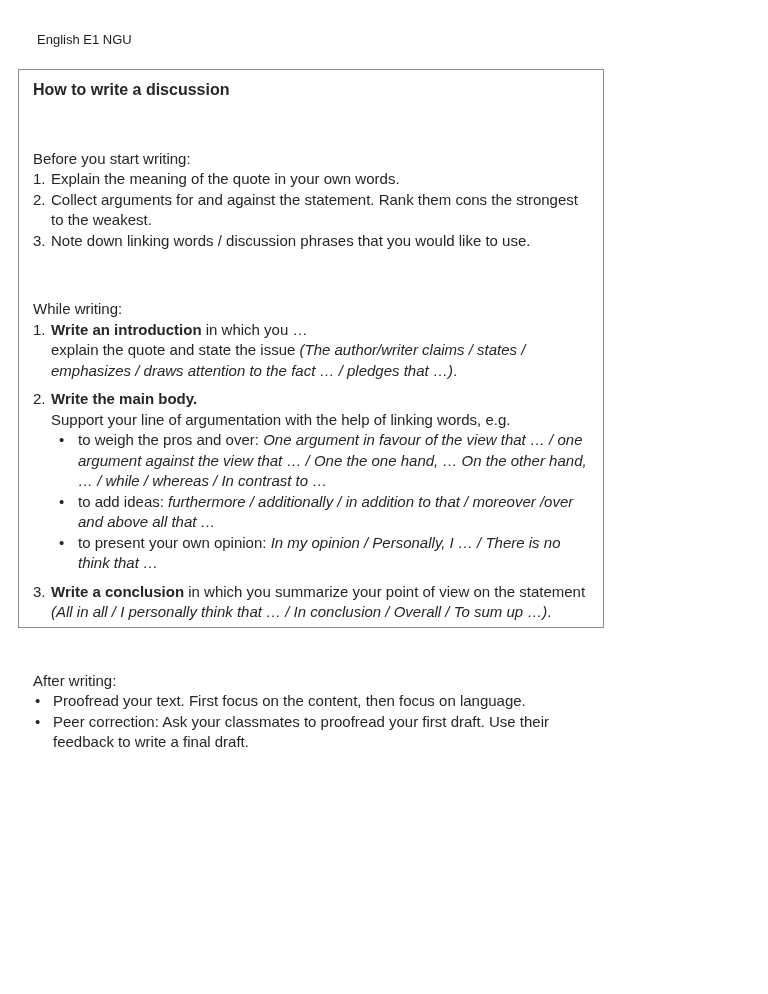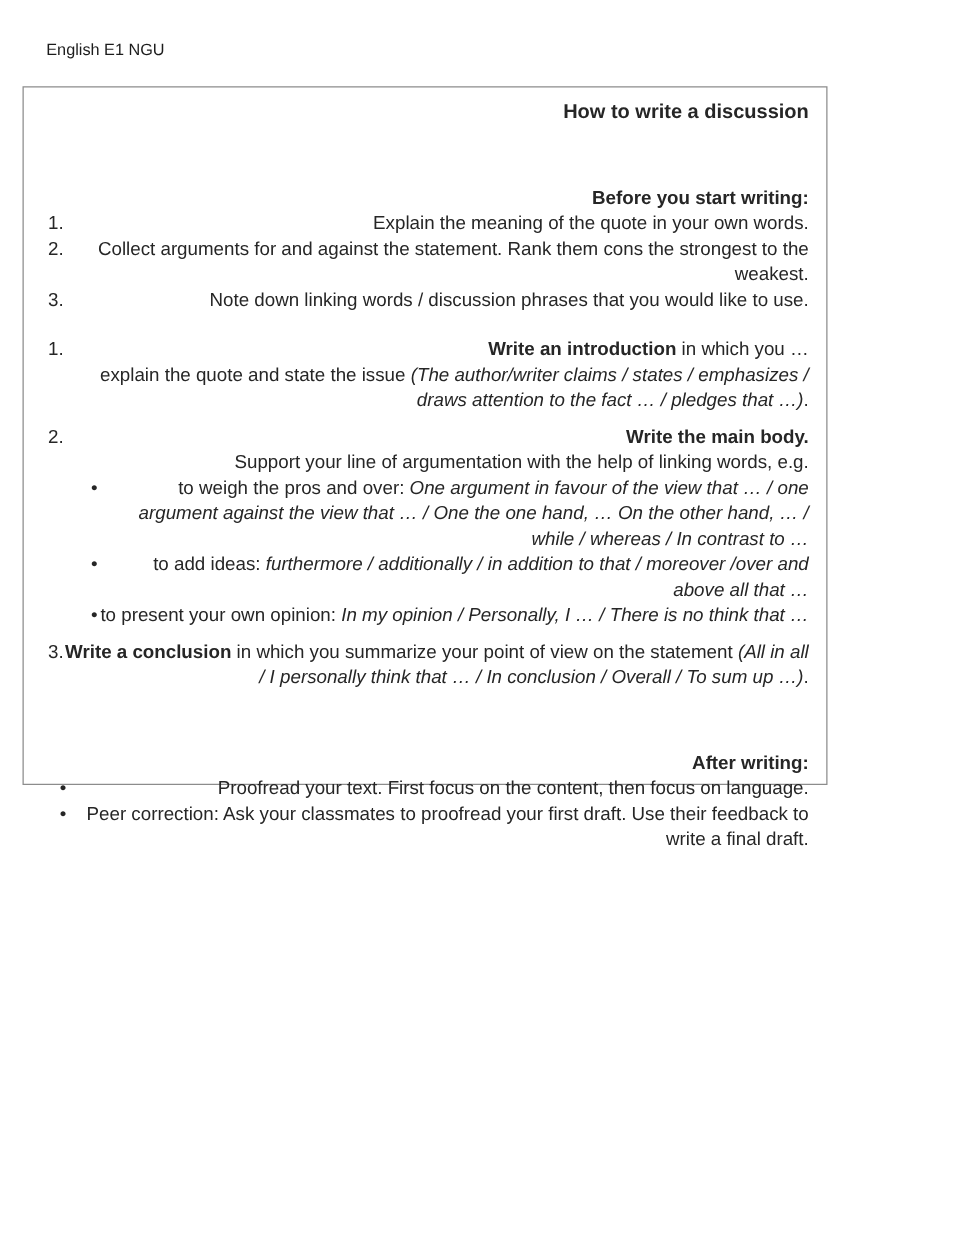--- a/index.html
+++ b/index.html
@@ -21,36 +21,35 @@
     left: 37px;
     top: 32px;
     font-size: 13px;
     color: #1c1c1c;
     text-align: right;
   }
   .box {
     position: absolute;
     left: 18px;
     top: 69px;
-    width: 644px;
+    width: 586px;
     height: 559px;
     box-sizing: border-box;
     border: 1px solid #8c8c8c;
     padding: 10px 14px 12px 14px;
     font-size: 15px;
     line-height: 20.5px;
-    text-align: right;
   }
   .box-title {
     font-weight: bold;
     font-size: 16px;
     margin-bottom: 9px;
   }
   .heading {
-    font-weight: bold;
+    font-weight: normal;
     margin-top: 48px;
   }
   .section-gap {
     margin-top: 19px;
   }
   .nitem {
     display: flex;
     align-items: flex-start;
   }
   .num {
@@ -112,20 +111,21 @@
         <span class="num">2.</span>
         <span class="txt">Collect arguments for and against the statement. Rank them cons the strongest to the weakest.</span>
       </div>
       <div class="nitem">
         <span class="num">3.</span>
         <span class="txt">Note down linking words / discussion phrases that you would like to use.</span>
       </div>
     </div>
 
     <div class="section section-gap">
+      <div class="heading">While writing:</div>
 
       <div class="nitem">
         <span class="num">1.</span>
         <span class="txt"><b>Write an introduction</b><span> in which you …</span><br><span>explain the quote and state the issue </span><i>(The author/writer claims / states / emphasizes / draws attention to the fact … / pledges that …)</i><span>.</span></span>
       </div>
 
       <div class="nitem witem">
         <span class="num">2.</span>
         <div class="txt">
           <b>Write the main body.</b><br>

